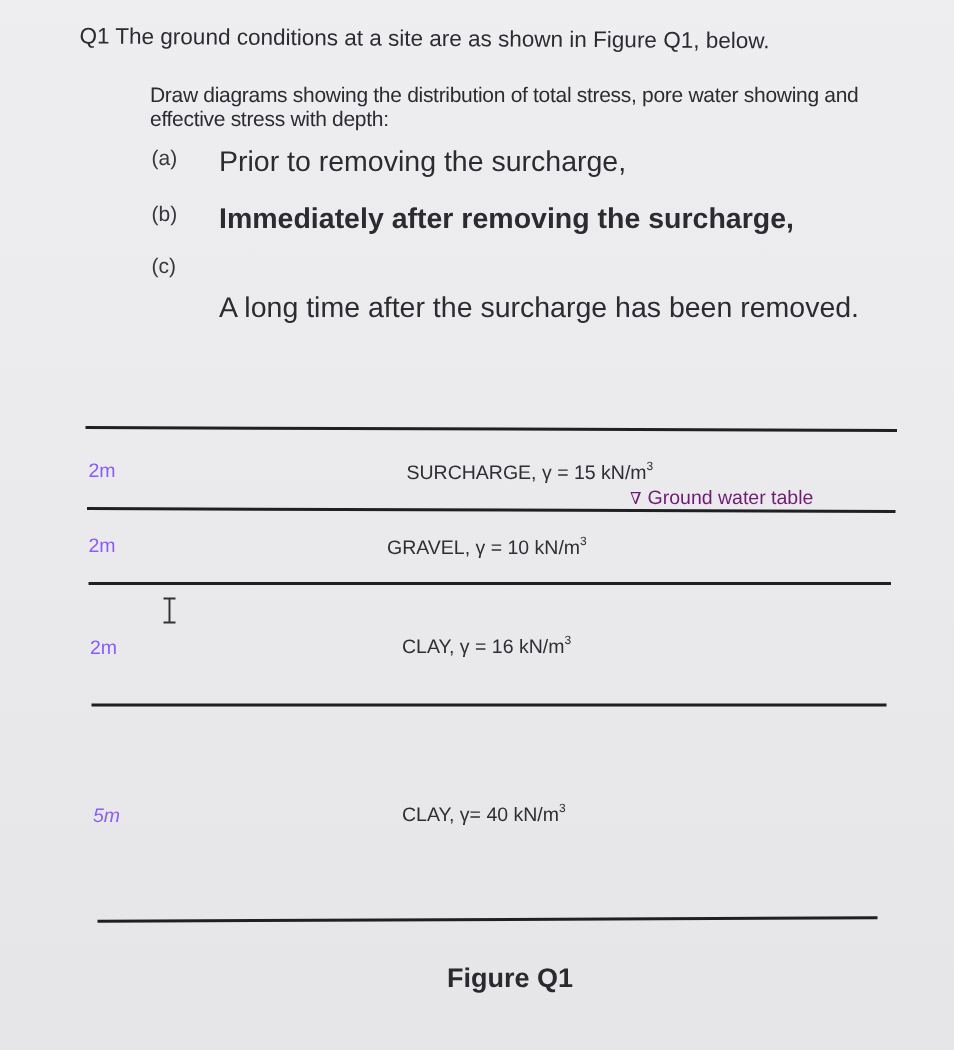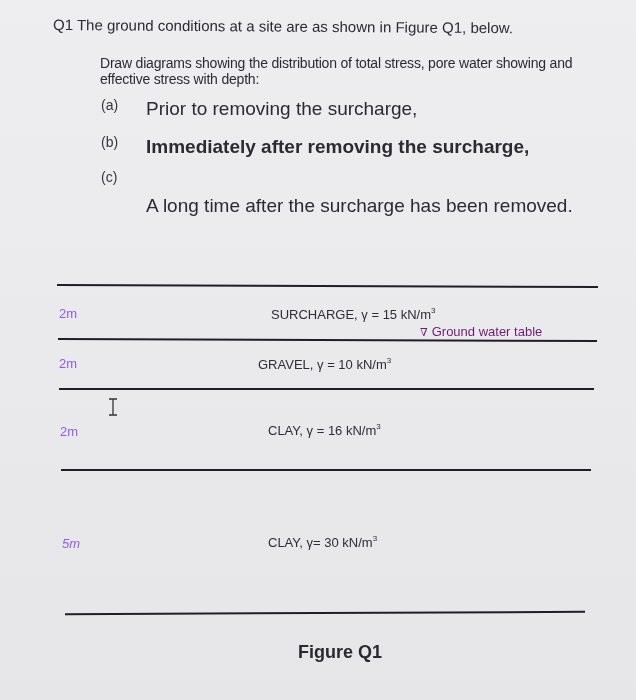--- a/index.html
+++ b/index.html
@@ -100,18 +100,18 @@
   </svg>
 
   <div class="abs depth" style="left:60px; top:424px;">2m</div>
   <div class="abs layer" style="left:268px; top:423px;">
     <span>CLAY</span>, <span>γ = 16 kN/m</span><sup>3</sup>
   </div>
   <div class="rule" style="left:61px; top:469px; width:530px;"></div>
 
   <div class="abs depth" style="left:62px; top:536px;font-style:italic;">5m</div>
   <div class="abs layer" style="left:268px; top:535px;">
-    <span>CLAY</span>, <span>γ= 30 kN/m</span><sup>3</sup>
+    <span>CLAY</span>, <span>γ= 40 kN/m</span><sup>3</sup>
   </div>
   <div class="rule" style="left:65px; top:612px; width:520px; transform:rotate(-0.25deg);"></div>
 
   <div class="abs caption">Figure Q1</div>
 </div>
 
 </body></html>

